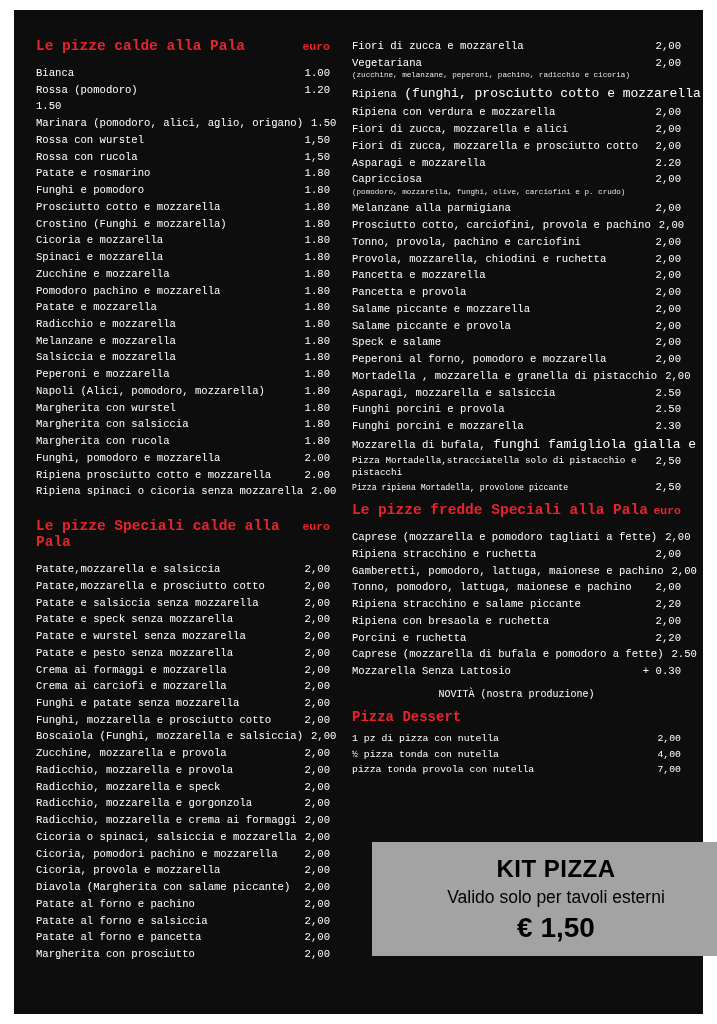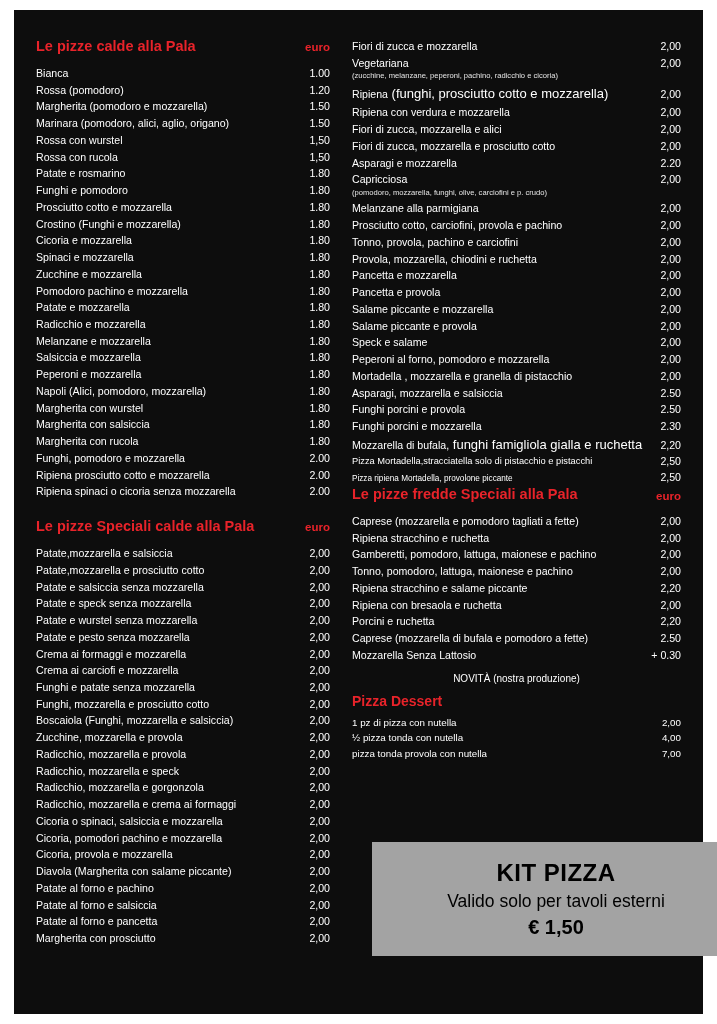--- a/index.html
+++ b/index.html
@@ -18,20 +18,21 @@
     left: 14px; top: 10px;
     width: 689px; height: 1004px;
     background: #0d0d0d;
     color: #ffffff;
   }
   .columns {
     display: flex;
     width: 100%;
     height: 100%;
     padding: 28px 22px 10px 22px;
+    font-family: Liberation Mono, monospace;
   }
   .col-left {
     width: 302px;
     padding-right: 8px;
   }
   .col-right {
     width: 343px;
     padding-left: 14px;
   }
   .section-head {
@@ -87,21 +88,21 @@
     width: 368px; height: 114px;
     background: #a3a3a3;
     color: #000000;
     display: flex;
     flex-direction: column;
     align-items: center;
     justify-content: center;
   }
   .kit-title { font-size: 24px; font-weight: bold; letter-spacing: .5px; }
   .kit-sub { font-size: 17.5px; margin-top: 4px; }
-  .kit-price { font-size: 20px; font-weight: bold; margin-top: 4px; }
+  .kit-price { font-size: 28px; font-weight: bold; margin-top: 4px; }
 </style>
 </head>
 <body>
 
 <div class="menu">
   <div class="columns">
 
     <div class="col-left">
 
       <div class="section-head">
@@ -111,21 +112,20 @@
       <div class="rows" id="rows-calde">
           <div class="row">
             <span class="nm">Bianca</span>
             <span class="pr">1.00</span>
           </div>
           <div class="row">
             <span class="nm">Rossa (pomodoro)</span>
             <span class="pr">1.20</span>
           </div>
           <div class="row">
-            <span class="nm">Margherita (pomodoro e mozzarella)</span>
             <span class="pr">1.50</span>
           </div>
           <div class="row">
             <span class="nm">Marinara (pomodoro, alici, aglio, origano)</span>
             <span class="pr">1.50</span>
           </div>
           <div class="row">
             <span class="nm">Rossa con wurstel</span>
             <span class="pr">1,50</span>
           </div>
@@ -422,21 +422,21 @@
           <div class="row two-line">
             <span class="nm">Pizza Mortadella,stracciatella solo di pistacchio e pistacchi</span>
             <span class="pr">2,50</span>
           </div>
           <div class="row small">
             <span class="nm">Pizza ripiena  Mortadella, provolone piccante</span>
             <span class="pr">2,50</span>
           </div>
         </div>
 
-      <div class="section-head" style="align-items:flex-end;">
+      <div class="section-head" style="margin-top:6px;">
         <span>Le pizze fredde Speciali alla Pala</span>
         <span class="euro">euro</span>
       </div>
       <div class="rows" id="rows-fredde">
           <div class="row">
             <span class="nm">Caprese (mozzarella e pomodoro tagliati a fette)</span>
             <span class="pr">2,00</span>
           </div>
           <div class="row">
             <span class="nm">Ripiena stracchino e ruchetta</span>

